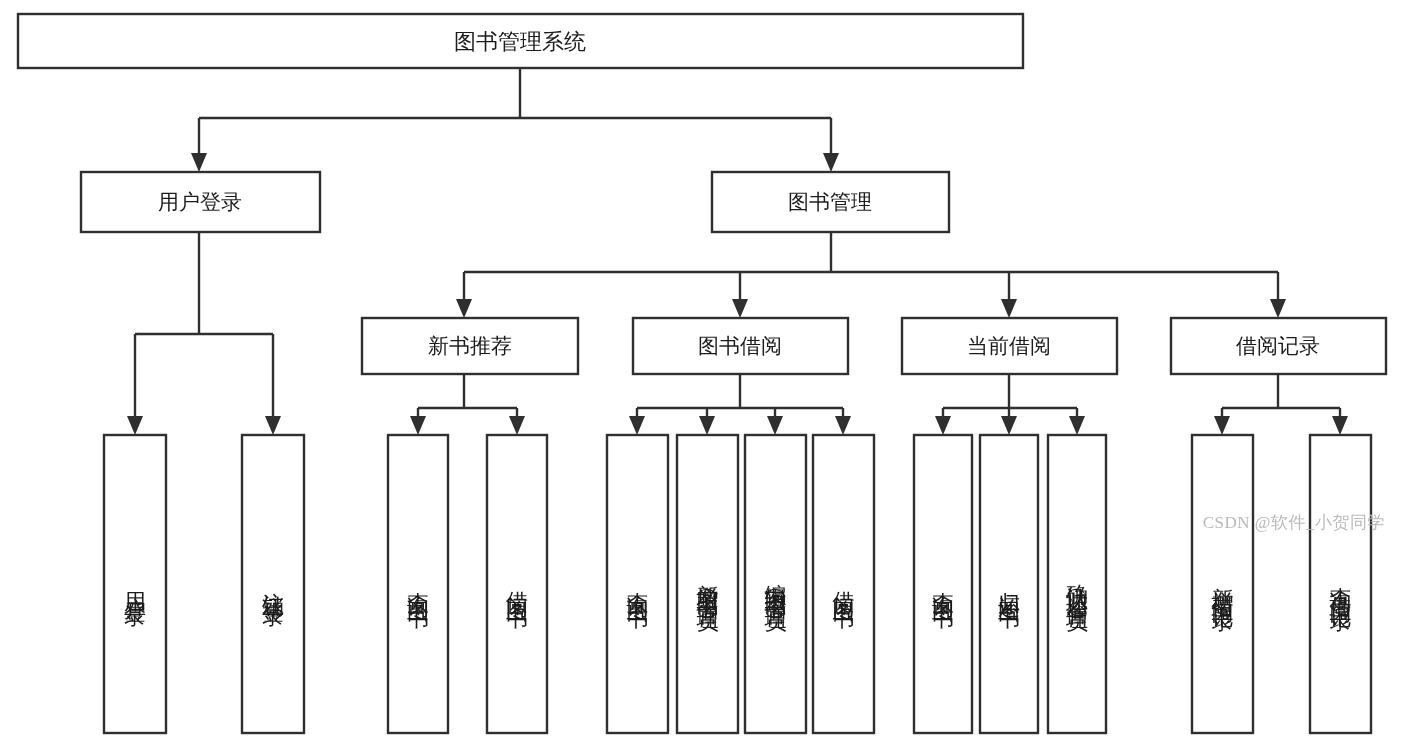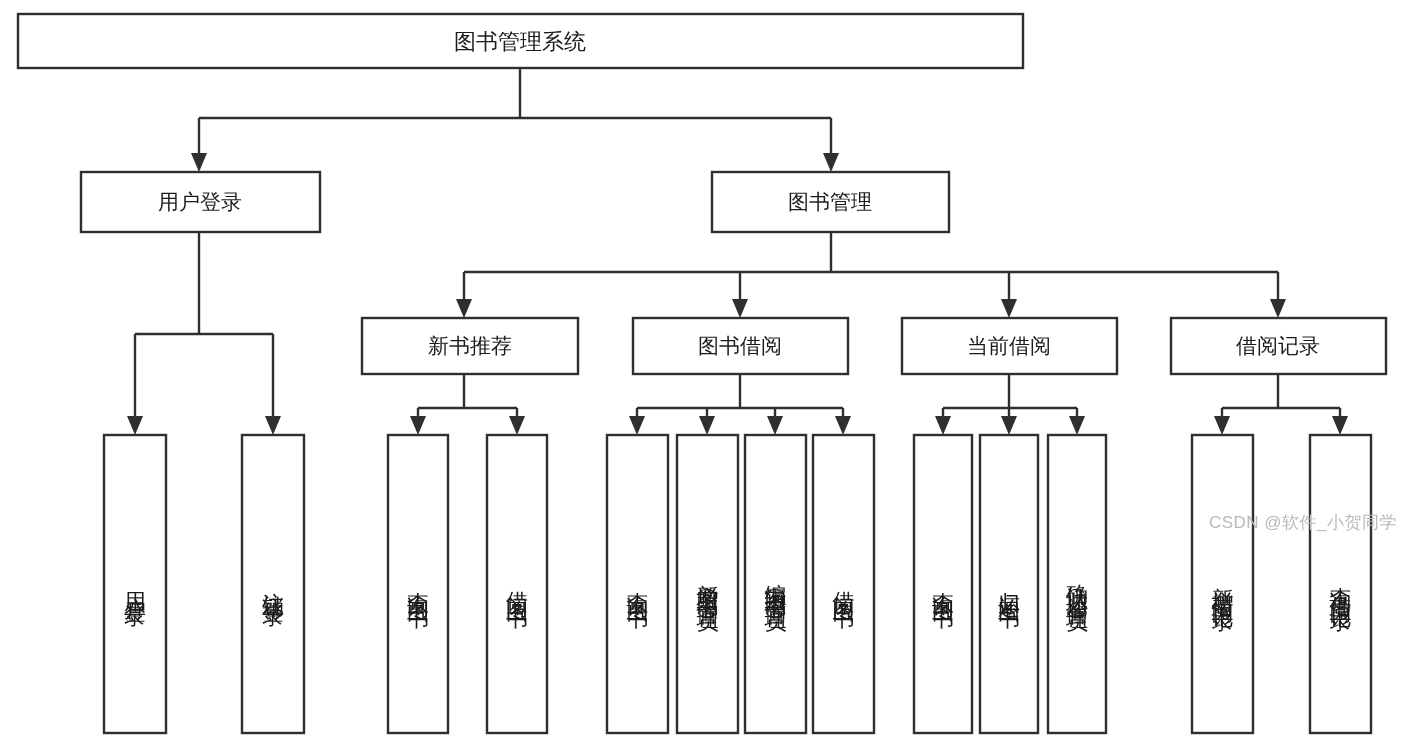--- a/index.html
+++ b/index.html
@@ -65,23 +65,23 @@
     color: #1b1b1b;
     display: flex;
     align-items: center;
     justify-content: center;
     letter-spacing: 5px;
     white-space: nowrap;
     pointer-events: none;
   }
   .watermark {
     position: absolute;
-    right: 8px;
+    right: 20px;
     bottom: 8px;
-    font-family: Liberation Sans, sans-serif;
+    font-family: Liberation Serif, serif;
     font-size: 17px;
     color: #b9b9b9;
     white-space: nowrap;
     letter-spacing: 0.5px;
   }
 </style>
 </head>
 <body>
 
 <div id="diagram-root">

